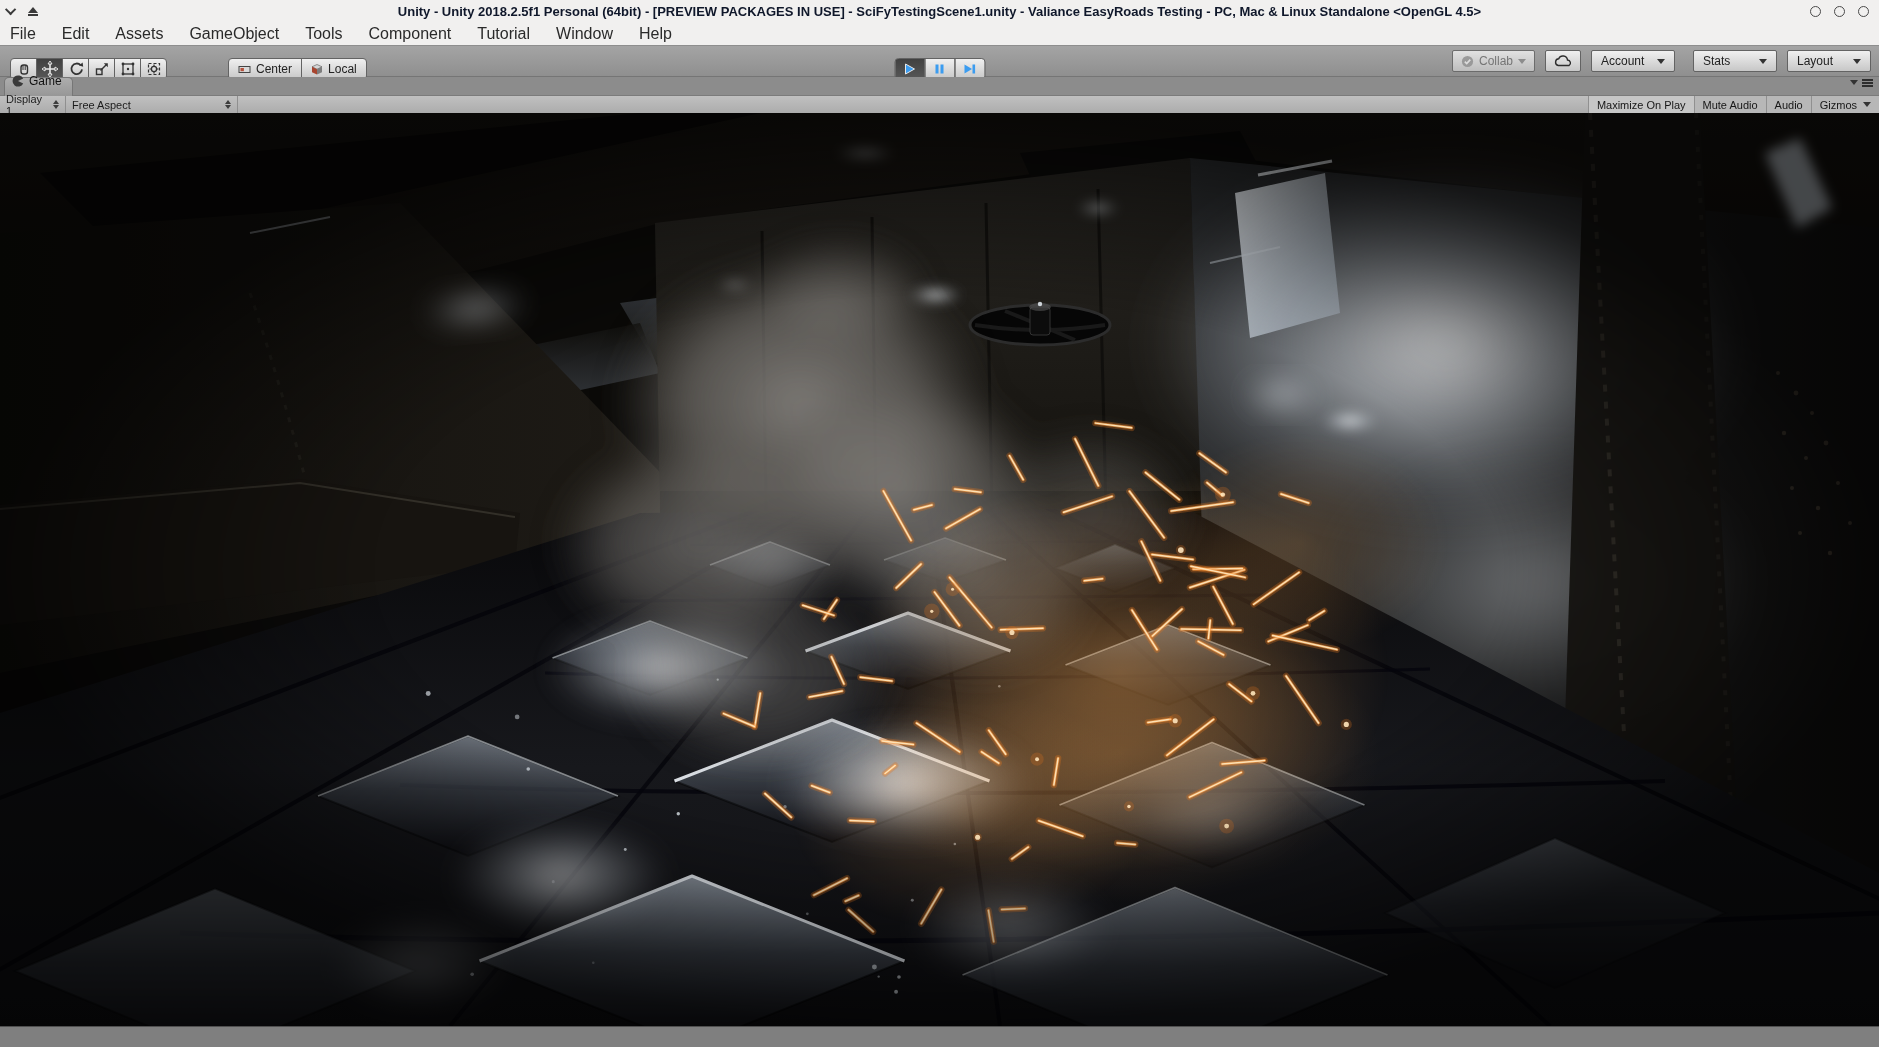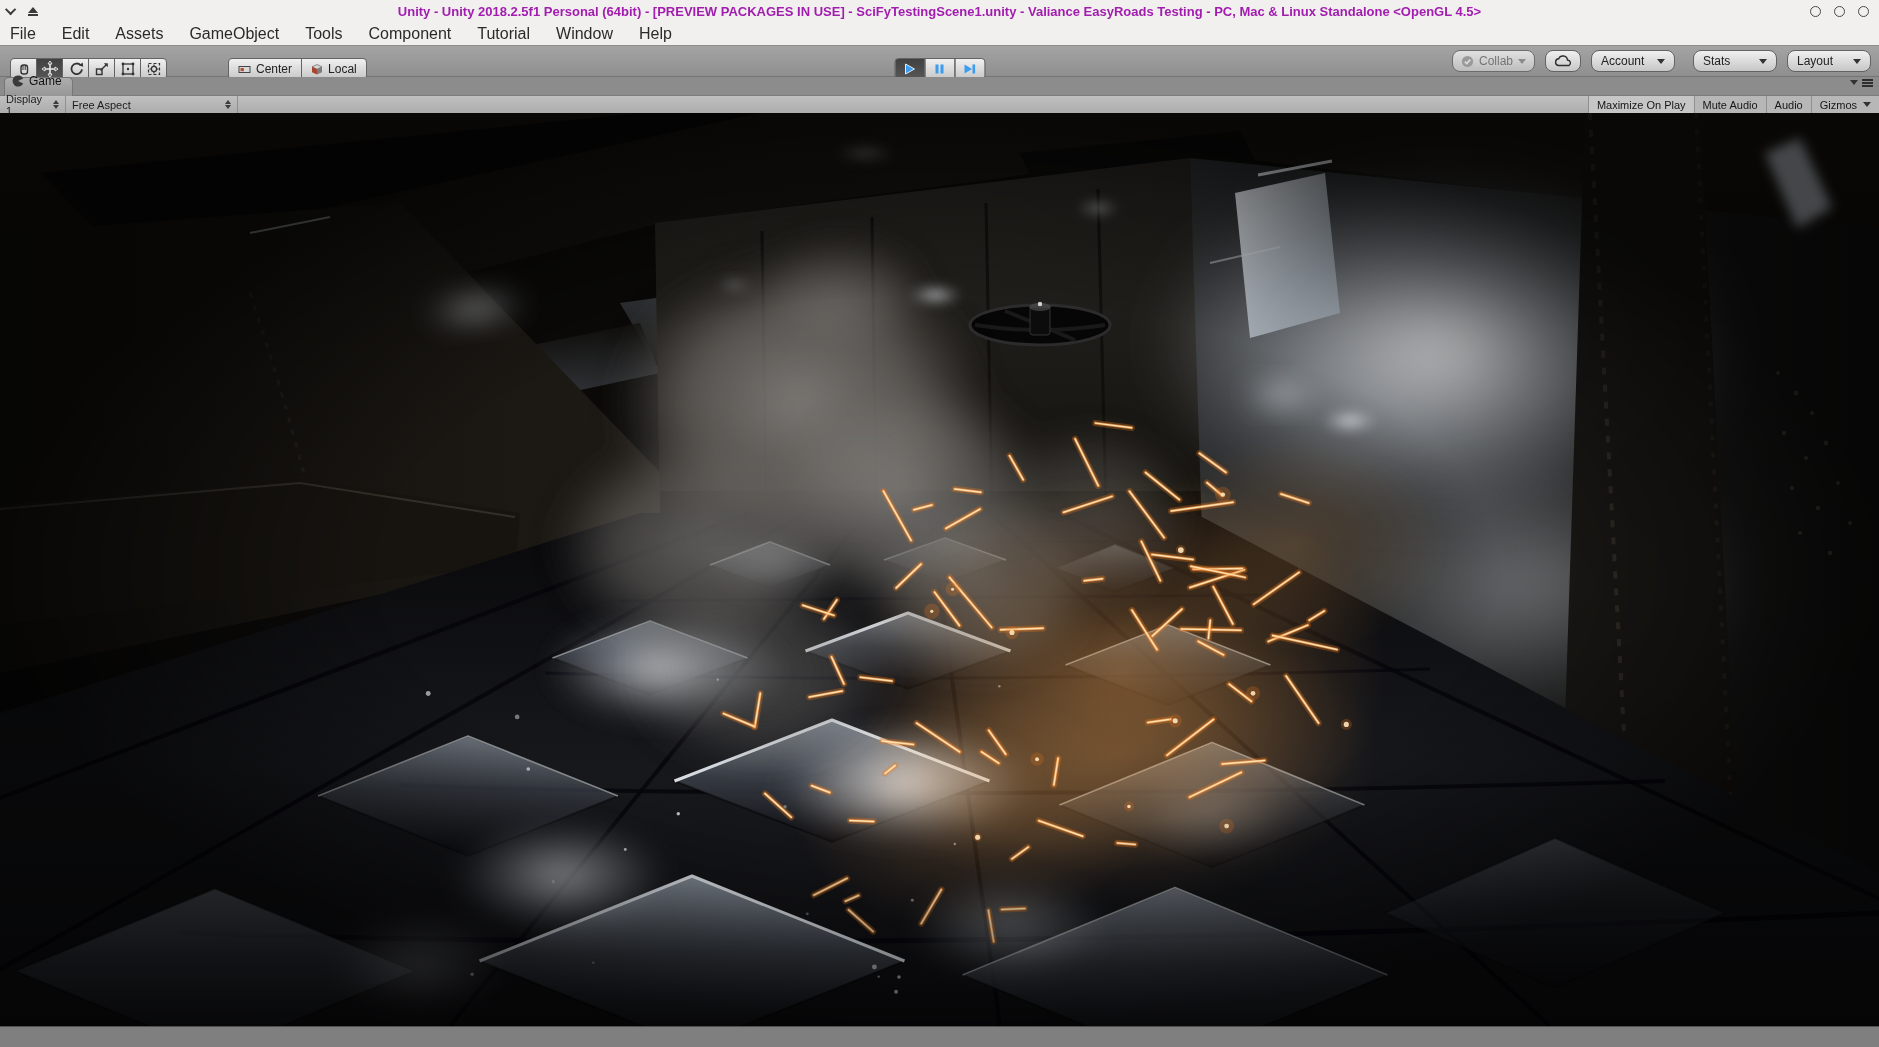--- a/index.html
+++ b/index.html
@@ -8,21 +8,21 @@
        font-family:"Liberation Sans","DejaVu Sans",sans-serif;color:#1a1a1a;}
 
   
   .titlebar{position:relative;height:22px;background:#f1f0ef;display:flex;align-items:center;}
   .tb-left{position:absolute;left:8px;top:0;height:22px;display:flex;align-items:center;gap:12px;}
   .chev{width:8px;height:8px;border-left:2px solid #3a3a3a;border-bottom:2px solid #3a3a3a;
         transform:rotate(-45deg) translateY(-2px);}
   .eject{display:flex;flex-direction:column;align-items:center;gap:1px;}
   .eject .tri{width:0;height:0;border-left:5px solid transparent;border-right:5px solid transparent;border-bottom:6px solid #3a3a3a;}
   .eject .bar{width:10px;height:2px;background:#3a3a3a;}
-  .tb-title{flex:1;text-align:center;font-size:13px;font-weight:bold;color:#a21caf;
+  .tb-title{flex:1;text-align:center;font-size:13px;font-weight:bold;color:#0f172a;
             white-space:nowrap;overflow:hidden;}
   .tb-right{position:absolute;right:10px;top:0;height:22px;display:flex;align-items:center;gap:13px;}
   .wc{width:11px;height:11px;border:1.6px solid #4a4a4a;border-radius:50%;background:transparent;}
 
   
   .menubar{height:24px;background:#f1f0ef;display:flex;align-items:center;gap:26px;
            padding:0 10px;font-size:16px;border-bottom:1px solid #8e8e8e;}
   .menu-item{color:#2a2a2a;cursor:default;}
 
   
@@ -36,21 +36,21 @@
   .grp .btn:last-child{border-radius:0 4px 4px 0;text-align:right;}
   .tools{left:10px;}
   .tools .btn{width:27px;}
   .btn.active{background:linear-gradient(#414141,#575757);}
   .btn.active svg *{stroke:#e8e8e8;fill-opacity:1;}
   .pivots{left:228px;}
   .pivots .btn{padding:0 9px;gap:5px;}
   .plays{left:50%;transform:translateX(-50%);}
   .plays .btn{width:31px;}
   .rightbar{position:absolute;right:8px;top:4px;display:flex;align-items:center;gap:10px;}
-  .rightbar .btn{border-radius:8px;}
+  .rightbar .btn{border-radius:2px;}
   .collab{padding:0 8px;gap:5px;opacity:.82;color:#6e6e6e;}
   .cloudbtn{width:36px;}
   .dropbtn{width:84px;justify-content:space-between;padding:0 9px;}
   .gap-l{margin-left:8px;}
   .caret{width:0;height:0;border-left:4px solid transparent;border-right:4px solid transparent;
          border-top:5px solid #333;}
   .caret.dim{border-top-color:#8a8a8a;}
 
   
   .tabbar{position:relative;height:19px;background:#8c8c8c;border-bottom:1px solid #7b7b7b;}

